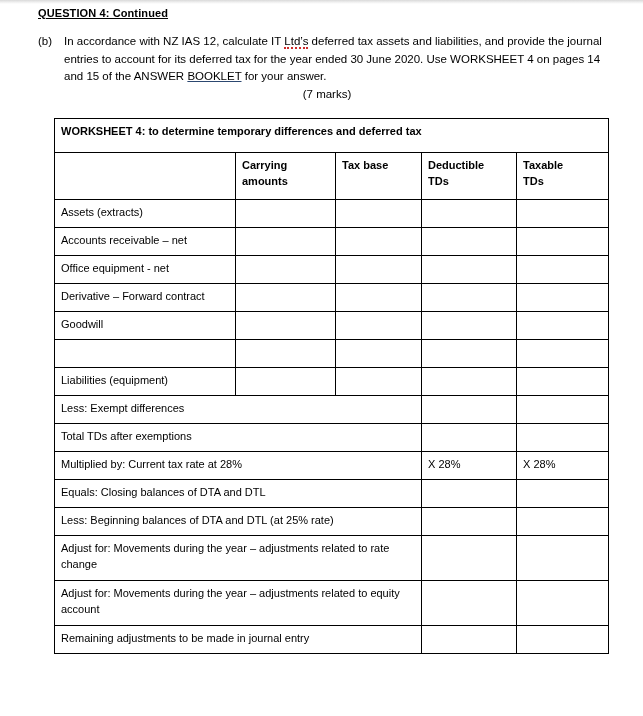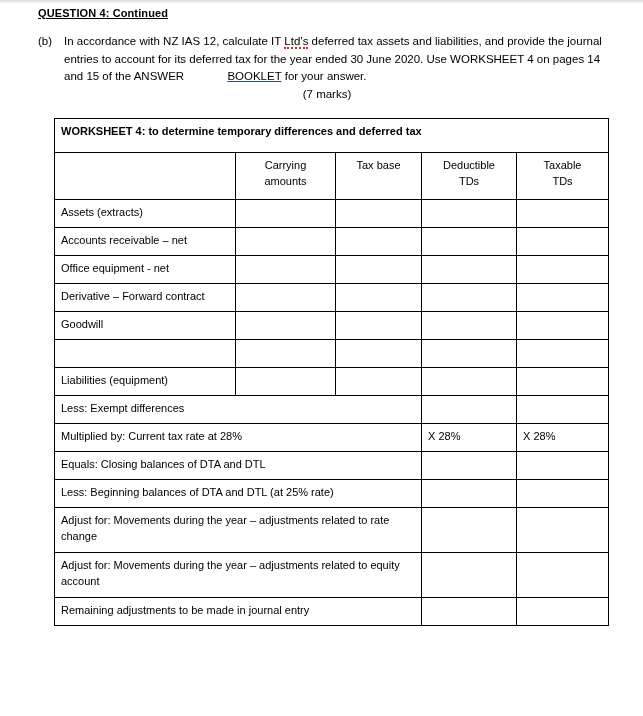--- a/index.html
+++ b/index.html
@@ -64,21 +64,20 @@
     line-height: 17.5px;
     text-align: left;
   }
   .misspell {
     border-bottom: 2px dotted #cc2a2a;
     padding-bottom: 0px;
   }
   .u-blue {
     text-decoration: underline;
     text-decoration-color: #2c4770;
-    margin-left: 40px;
   }
   .marks {
     position: absolute;
     left: 38px;
     top: 88px;
     width: 578px;
     text-align: center;
     font-size: 11.5px;
   }
 
@@ -103,25 +102,25 @@
     background: #ffffff;
   }
   td.title-cell {
     font-weight: bold;
     font-size: 11.5px;
     height: 25px;
     padding-top: 6px;
     padding-left: 9px;
   }
   td.colhead {
-    text-align: center;
     vertical-align: middle;
     height: 38px;
     padding: 3px 2px;
     line-height: 15px;
+    font-weight: bold;
   }
   td.rowlabel {
     height: 19px;
   }
   td.rowlabel-italic {
     height: 19px;
   }
   td.rowlabel-2line {
     height: 36px;
   }
@@ -249,20 +248,25 @@
           <td class="valcell"></td>
           <td class="valcell"></td>
         </tr>
 
         <tr>
           <td class="indent" colspan="3">Less: Exempt differences</td>
           <td class="valcell"></td>
           <td class="valcell"></td>
         </tr>
         <tr>
+          <td class="indent" colspan="3">Total TDs after exemptions</td>
+          <td class="valcell"></td>
+          <td class="valcell"></td>
+        </tr>
+        <tr>
           <td class="indent" colspan="3">Multiplied by: Current tax rate at 28%</td>
           <td class="valcell">X 28%</td>
           <td class="valcell">X 28%</td>
         </tr>
         <tr>
           <td class="indent" colspan="3">Equals: Closing balances of DTA and DTL</td>
           <td class="valcell"></td>
           <td class="valcell"></td>
         </tr>
         <tr>

